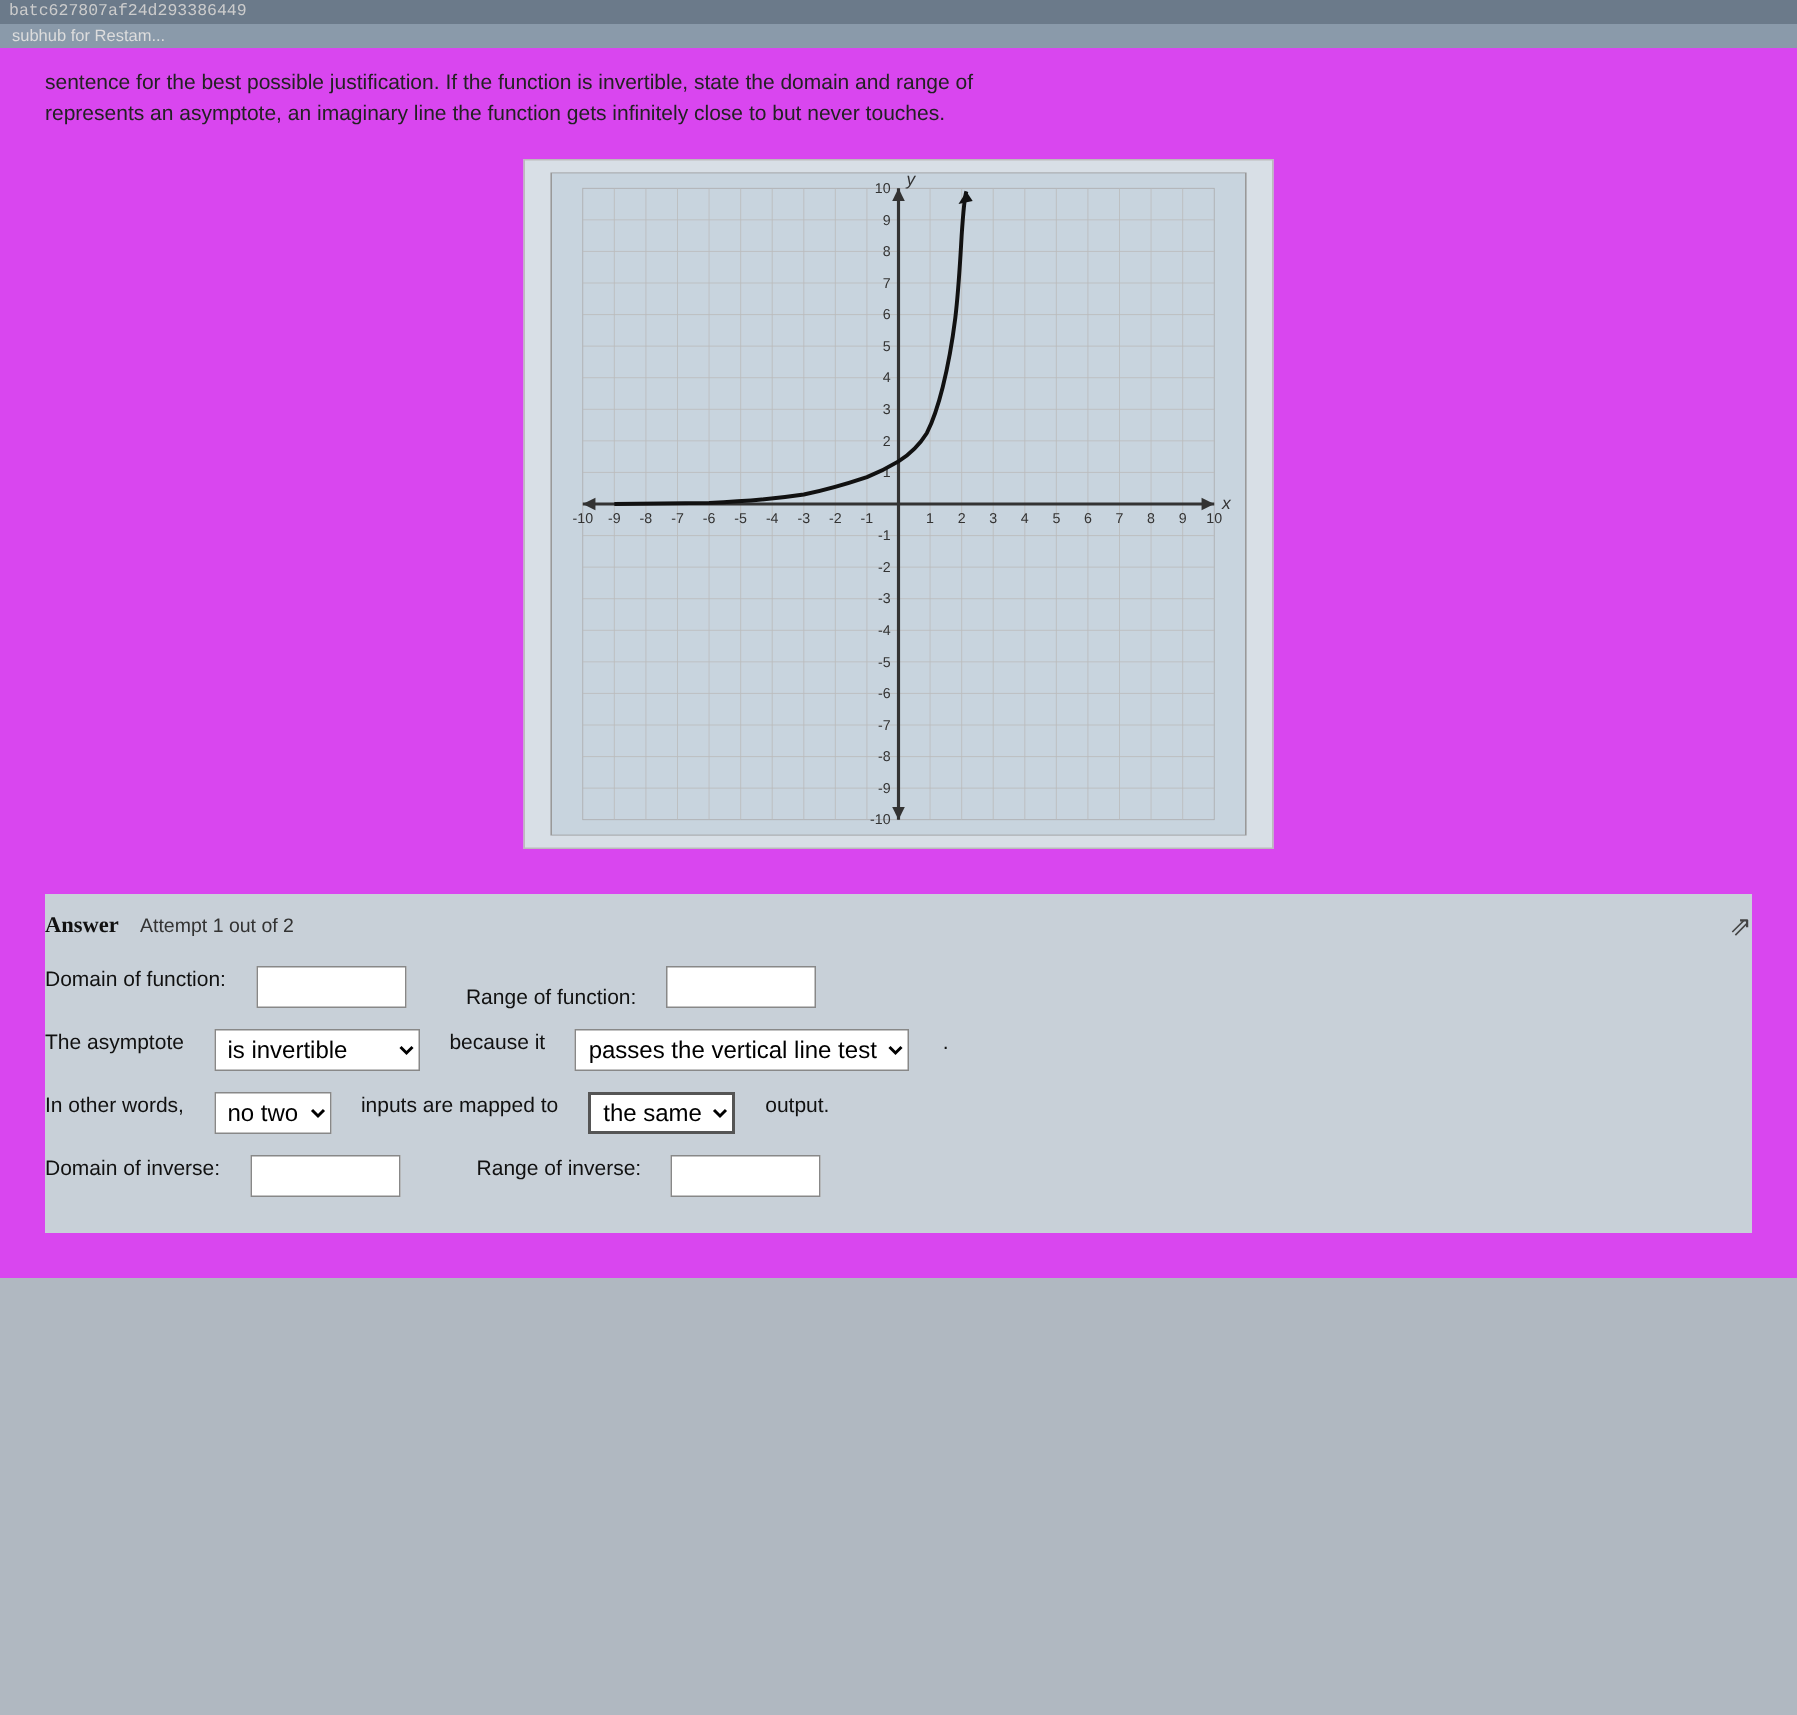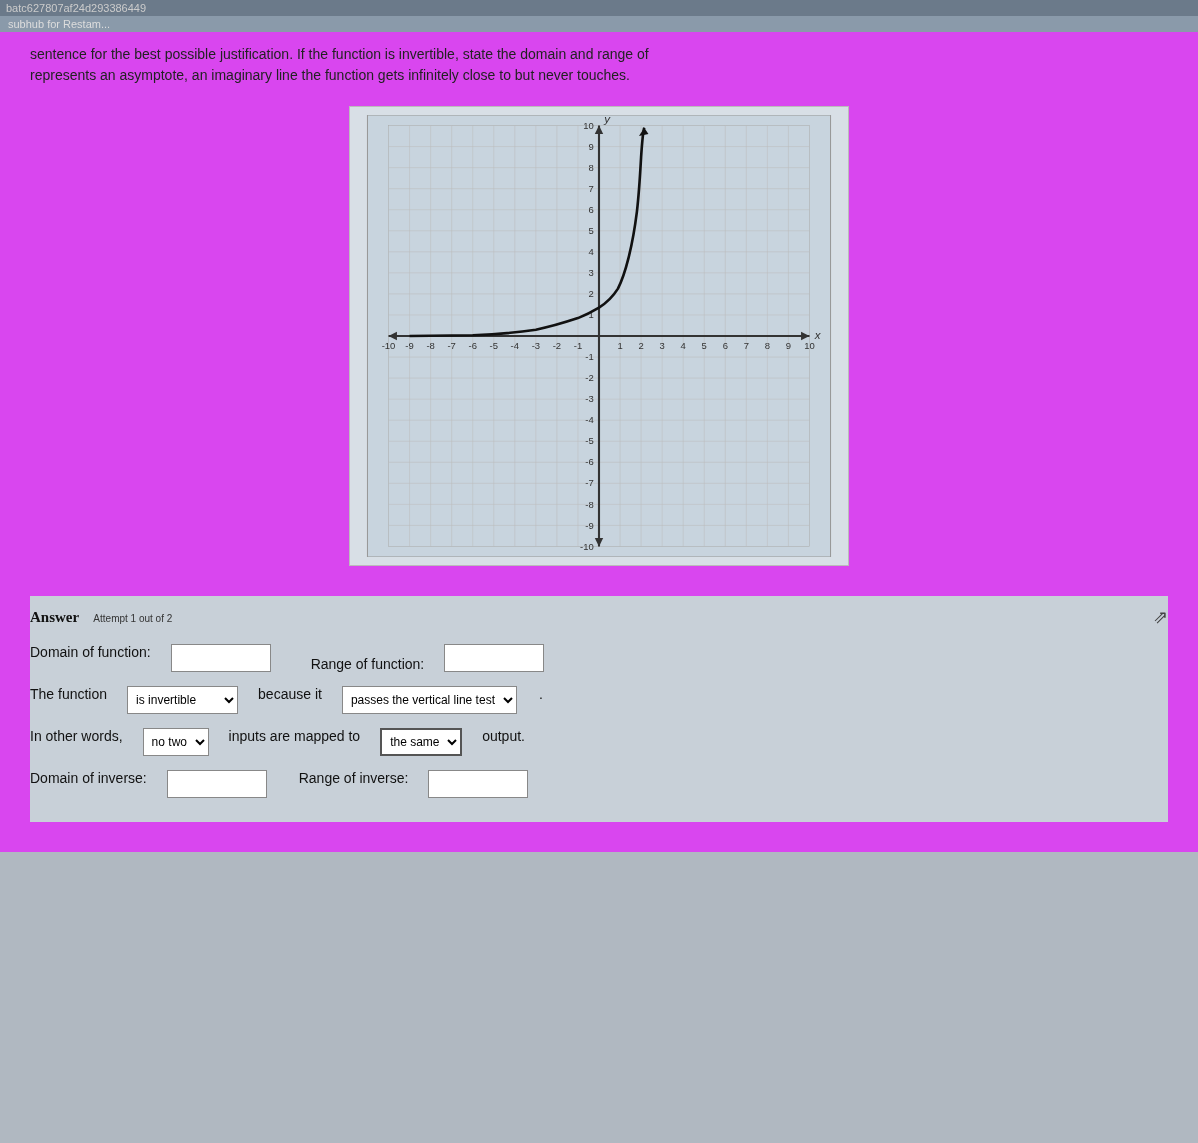--- a/index.html
+++ b/index.html
@@ -10,21 +10,21 @@
       width: 1198px;
       position: relative;
       overflow-x: hidden;
     }
 
     .top-bar {
       background: #6b7a8a;
       color: #ccc;
       font-size: 11px;
       padding: 2px 6px;
-      font-family: Liberation Sans, sans-serif;
+      font-family: Liberation Mono, monospace;
     }
 
     .subhub-bar {
       background: #8a9aaa;
       color: #ddd;
       font-size: 11px;
       padding: 2px 8px;
       font-family: Liberation Sans, sans-serif;
     }
 
@@ -118,21 +118,21 @@
       height: 28px;
       padding: 2px 6px;
       font-size: 14px;
     }
 
     .dropdown-select {
       border: 1px solid #888;
       background: #fff;
       height: 28px;
       padding: 2px 4px;
-      font-size: 12px;
+      font-size: 16px;
       appearance: auto;
     }
 
     .highlighted-select {
       border: 2px solid #555;
       background: #fff;
     }
 
     .dot {
       margin-left: 2px;
@@ -293,34 +293,34 @@
         <polygon points="263,12 258,20 267,18" fill="#111"></polygon>
       </svg>
     </div>
   </div>
 
   <div class="answer-section">
 
     <div class="answer-header">
       <div class="answer-header-left">
         <strong>Answer</strong>
-        <span class="attempt-text" style="margin-left: 10px; font-weight: normal; font-size: 10px; text-align: center;">Attempt 1 out of 2</span>
+        <span class="attempt-text" style="margin-left: 10px; font-weight: normal; font-size: 13px; text-align: center;">Attempt 1 out of 2</span>
       </div>
       <div class="cursor-icon">⇗</div>
     </div>
 
     <div class="form-row">
       <label>Domain of function:</label>
       <input type="text" class="text-input" value="" style="">
       <label style="margin-left: 20px; margin-top: 12px;">Range of function:</label>
       <input type="text" class="text-input" value="" style="">
     </div>
 
     <div class="form-row">
-      <span>The function</span>
+      <span>The asymptote</span>
       <select class="dropdown-select">
         <option>is invertible</option>
         <option>is not invertible</option>
       </select>
       <span>because it</span>
       <select class="dropdown-select">
         <option>passes the vertical line test</option>
         <option>fails the vertical line test</option>
       </select>
       <span class="dot">.</span>
@@ -336,18 +336,18 @@
       <select class="dropdown-select highlighted-select">
         <option selected="">the same</option>
         <option>different</option>
       </select>
       <span>output.</span>
     </div>
 
     <div class="form-row">
       <label>Domain of inverse:</label>
       <input type="text" class="text-input" value="" style="">
-      <label style="margin-left: 12px;">Range of inverse:</label>
+      <label style="margin-left: 31px;">Range of inverse:</label>
       <input type="text" class="text-input" value="" style="">
     </div>
 
   </div>
 </div>
 
 </body></html>

